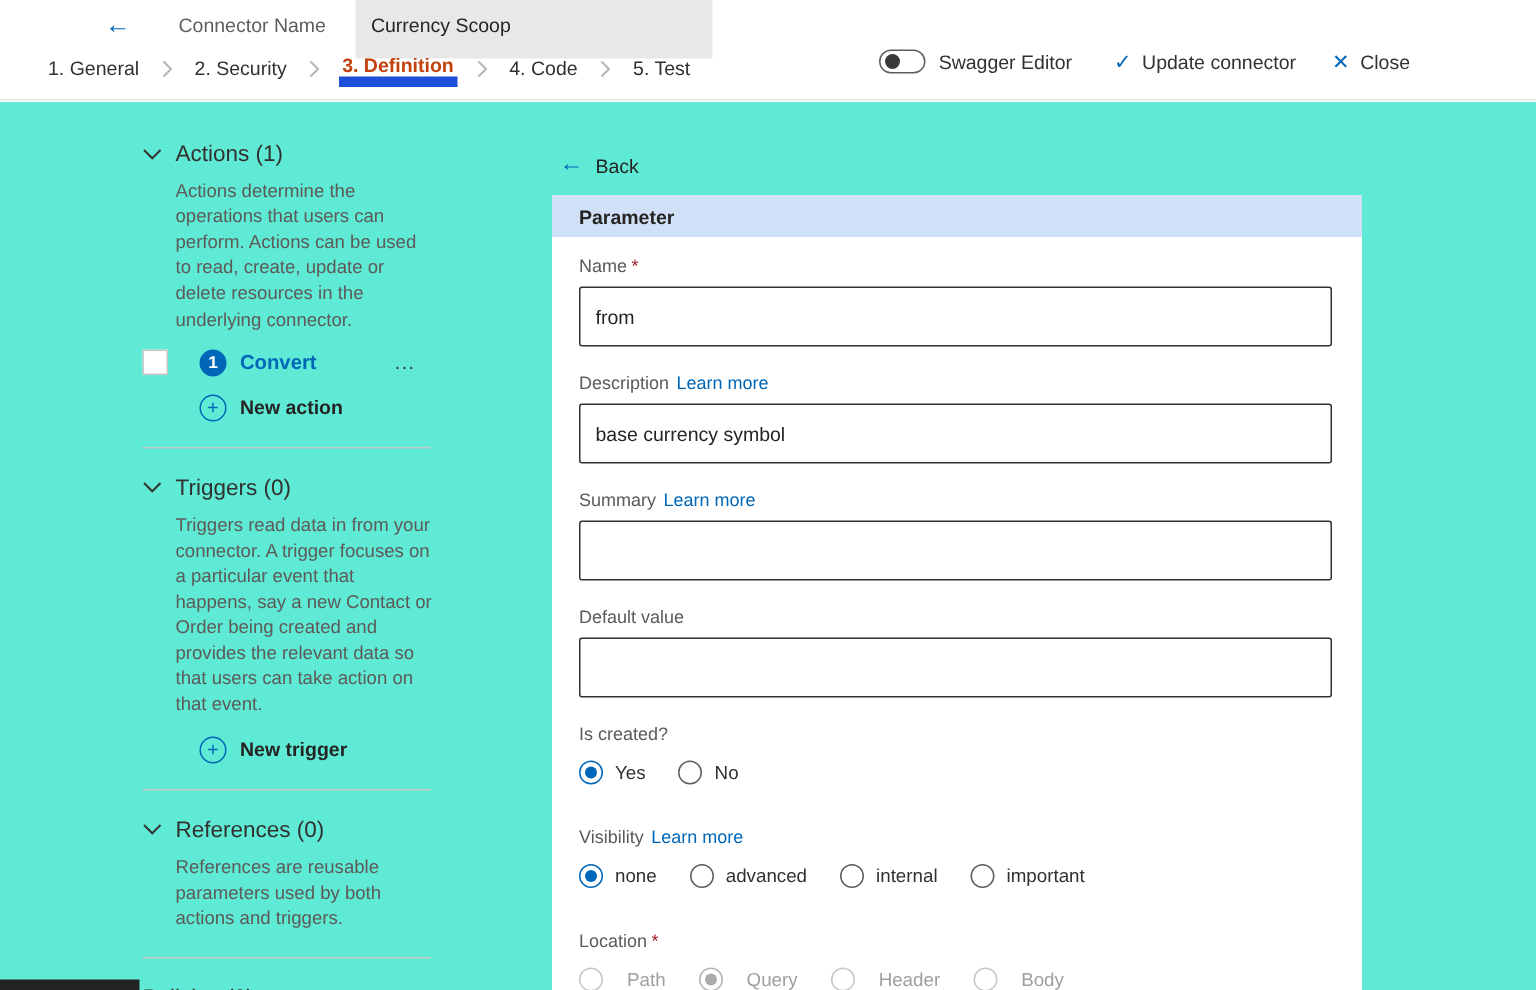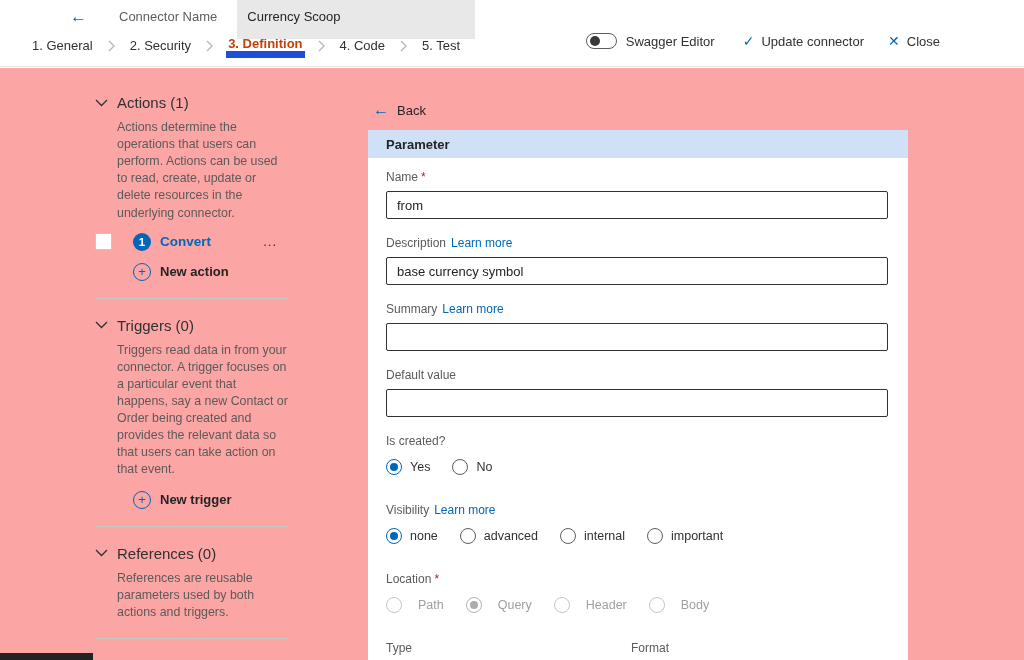--- a/index.html
+++ b/index.html
@@ -21,21 +21,21 @@
   .tab-sep { display:flex; align-items:center; margin:0 13px; }
   .nav-right { margin-left:auto; display:flex; align-items:center; padding-right:84px; }
   .toggle { width:31px; height:16px; border:1px solid #605e5c; border-radius:9px; position:relative; cursor:pointer; background:#fff; }
   .toggle .knob { position:absolute; left:3px; top:2px; width:10px; height:10px; border-radius:50%; background:#3b3a39; }
   .nav-right .lbl { font-size:13px; color:#323130; margin-left:9px; }
   .nav-btn { display:flex; align-items:center; font-size:13px; color:#323130; cursor:pointer; }
   .nav-btn .glyph { color:#0067b8; font-size:14px; margin-right:7px; }
   .gap28 { margin-left:28px; } .gap24 { margin-left:24px; }
 
   
-  .content { position:absolute; top:68px; left:0; right:0; bottom:0; background:#fca5a5; }
+  .content { position:absolute; top:68px; left:0; right:0; bottom:0; background:#5eead4; }
 
   
   .sidebar { position:absolute; left:95px; top:26px; width:192px; }
   .sec-head { display:flex; align-items:center; gap:9px; font-size:15px; color:#323130; cursor:pointer; }
   .sec-desc { margin:8px 0 0 22px; width:172px; font-size:12.4px; line-height:1.38; color:#5d5a58; }
   .item-row { display:flex; align-items:center; margin-top:11px; }
   .checkbox { width:17px; height:17px; border:1px solid #c8c6c4; background:#fff; cursor:pointer; flex:none; }
   .badge { width:18px; height:18px; border-radius:50%; background:#0067b8; color:#fff; font-size:11.5px; font-weight:700;
            display:flex; align-items:center; justify-content:center; margin-left:21px; flex:none; }
   .action-link { margin-left:9px; color:#0067b8; font-weight:700; font-size:13.5px; cursor:pointer; }
@@ -51,21 +51,21 @@
   .back-row { display:flex; align-items:center; gap:8px; margin:34px 0 0 5px; cursor:pointer; }
   .back-row .arrow { color:#0067b8; font-size:16px; line-height:1; }
   .back-row .txt { font-size:13px; color:#252423; }
   .panel-header { margin-top:12px; height:28px; background:#cfe0f7; display:flex; align-items:center;
                   padding-left:18px; font-size:13px; font-weight:700; color:#252423; }
   .form { flex:1; background:#fff; padding:12px 32px 0 18px; overflow:hidden; }
   .field { margin-bottom:17px; }
   .f-label { font-size:12px; color:#5d5a58; margin-bottom:7px; }
   .req { color:#a4262c; margin-left:3px; }
   .learn { color:#0067b8; margin-left:5px; cursor:pointer; }
-  .t-input { width:502px; height:28px; border:1px solid #323130; border-radius:2px; background:#fff;
+  .t-input { width:502px; height:40px; border:1px solid #323130; border-radius:2px; background:#fff;
              font-family:inherit; font-size:13px; color:#252423; padding:0 10px; outline:none; }
   .radio-field { margin-bottom:28px; }
   .radio-field .f-label { margin-bottom:11px; }
   .radio-group { display:flex; align-items:center; }
   .radio-opt { display:flex; align-items:center; gap:8px; margin-right:22px; cursor:pointer; }
   .radio { width:16px; height:16px; border-radius:50%; border:1px solid #605e5c; position:relative; background:#fff; flex:none; }
   .radio.checked { border-color:#0067b8; }
   .radio.checked::after { content:""; position:absolute; left:3px; top:3px; width:8px; height:8px; border-radius:50%; background:#0067b8; }
   .radio-opt .olbl { font-size:12.5px; color:#323130; }
   .radio-opt.disabled { cursor:default;gap:16px; }

